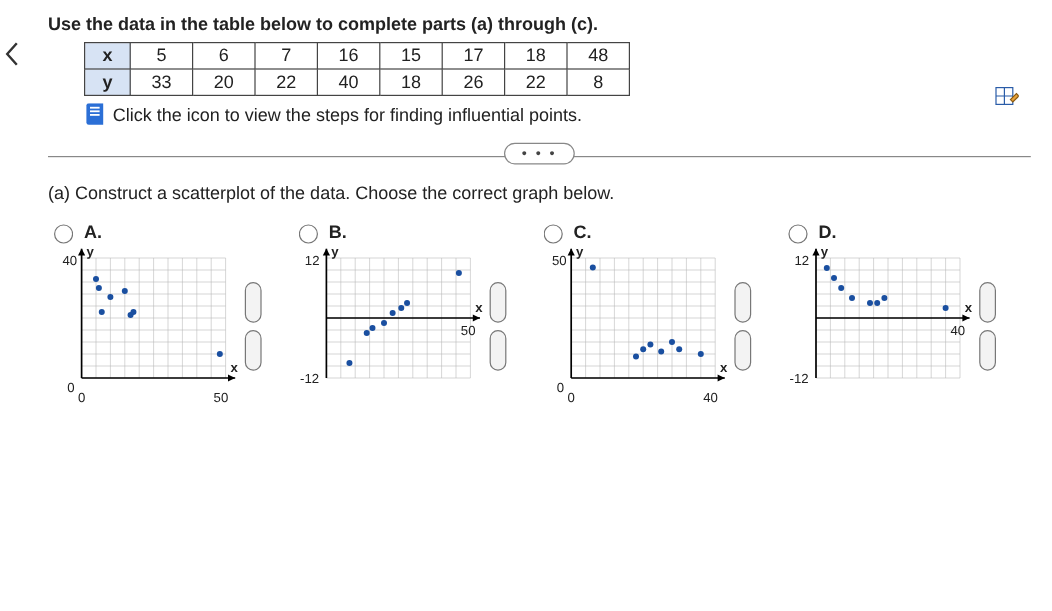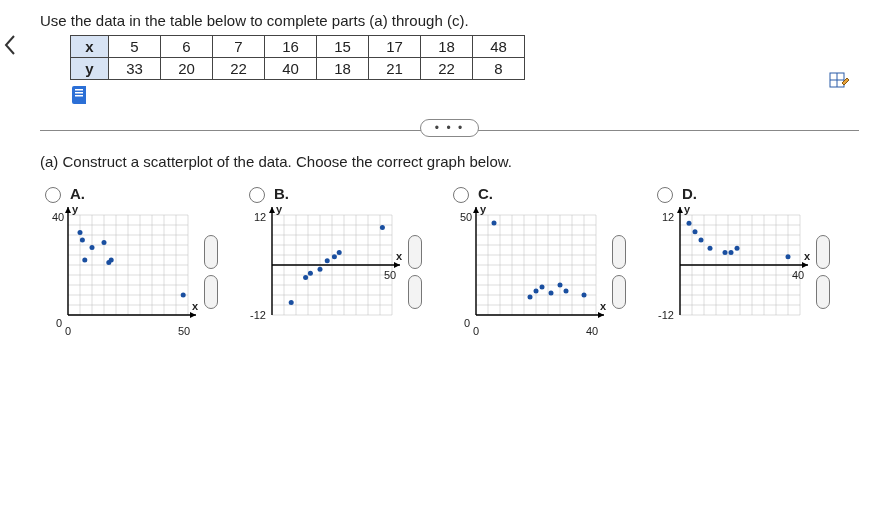--- a/index.html
+++ b/index.html
@@ -14,21 +14,21 @@
     padding: 12px 18px 12px 40px;
     position: relative;
   }
   .back-arrow {
     position: absolute;
     left: 2px;
     top: 34px;
     font-size: 22px;
     color: #333;
   }
-  .instr { margin-bottom: 0; }
+  .instr { margin-bottom: 0; font-weight: bold; }
   .data-table {
     border-collapse: collapse;
     margin: 6px 0 6px 30px;
   }
   .data-table td, .data-table th {
     border: 1px solid #444;
     padding: 2px 14px;
     text-align: center;
     font-weight: normal;
     min-width: 52px;
@@ -152,21 +152,21 @@
     <td>18</td>
     <td>48</td>
   </tr>
   <tr>
     <td class="hdr">y</td>
     <td>33</td>
     <td>20</td>
     <td>22</td>
     <td>40</td>
     <td>18</td>
-    <td>21</td>
+    <td>26</td>
     <td>22</td>
     <td>8</td>
   </tr>
 </tbody>
   </table>
 
 <span class="table-icon">
   <svg width="20" height="18" viewBox="0 0 20 18">
       <rect x="1" y="1" width="14" height="14" stroke="#2a5ca8" fill="none"></rect>
       <line x1="1" y1="8" x2="15" y2="8" stroke="#2a5ca8"></line>
@@ -177,20 +177,21 @@
 
 <div class="link-row">
   <span class="link-icon">
     <svg width="18" height="20" viewBox="0 0 18 20">
         <path d="M2 2 Q2 0 4 0 L16 0 L16 18 L4 18 Q2 18 2 16 Z" fill="#2b6fd6"></path>
         <rect x="5" y="3" width="8" height="1.5" fill="#fff"></rect>
         <rect x="5" y="6" width="8" height="1.5" fill="#fff"></rect>
         <rect x="5" y="9" width="8" height="1.5" fill="#fff"></rect>
       </svg>
   </span>
+  <span class="link-text">Click the icon to view the steps for finding influential points.</span>
 </div>
 
 <hr class="sep">
 <div class="ellipsis">
     <span>• • •</span>
   </div>
 
 <div class="qpart">(a) Construct a scatterplot of the data. Choose the correct graph below.</div>
 
 <div class="options-row">

